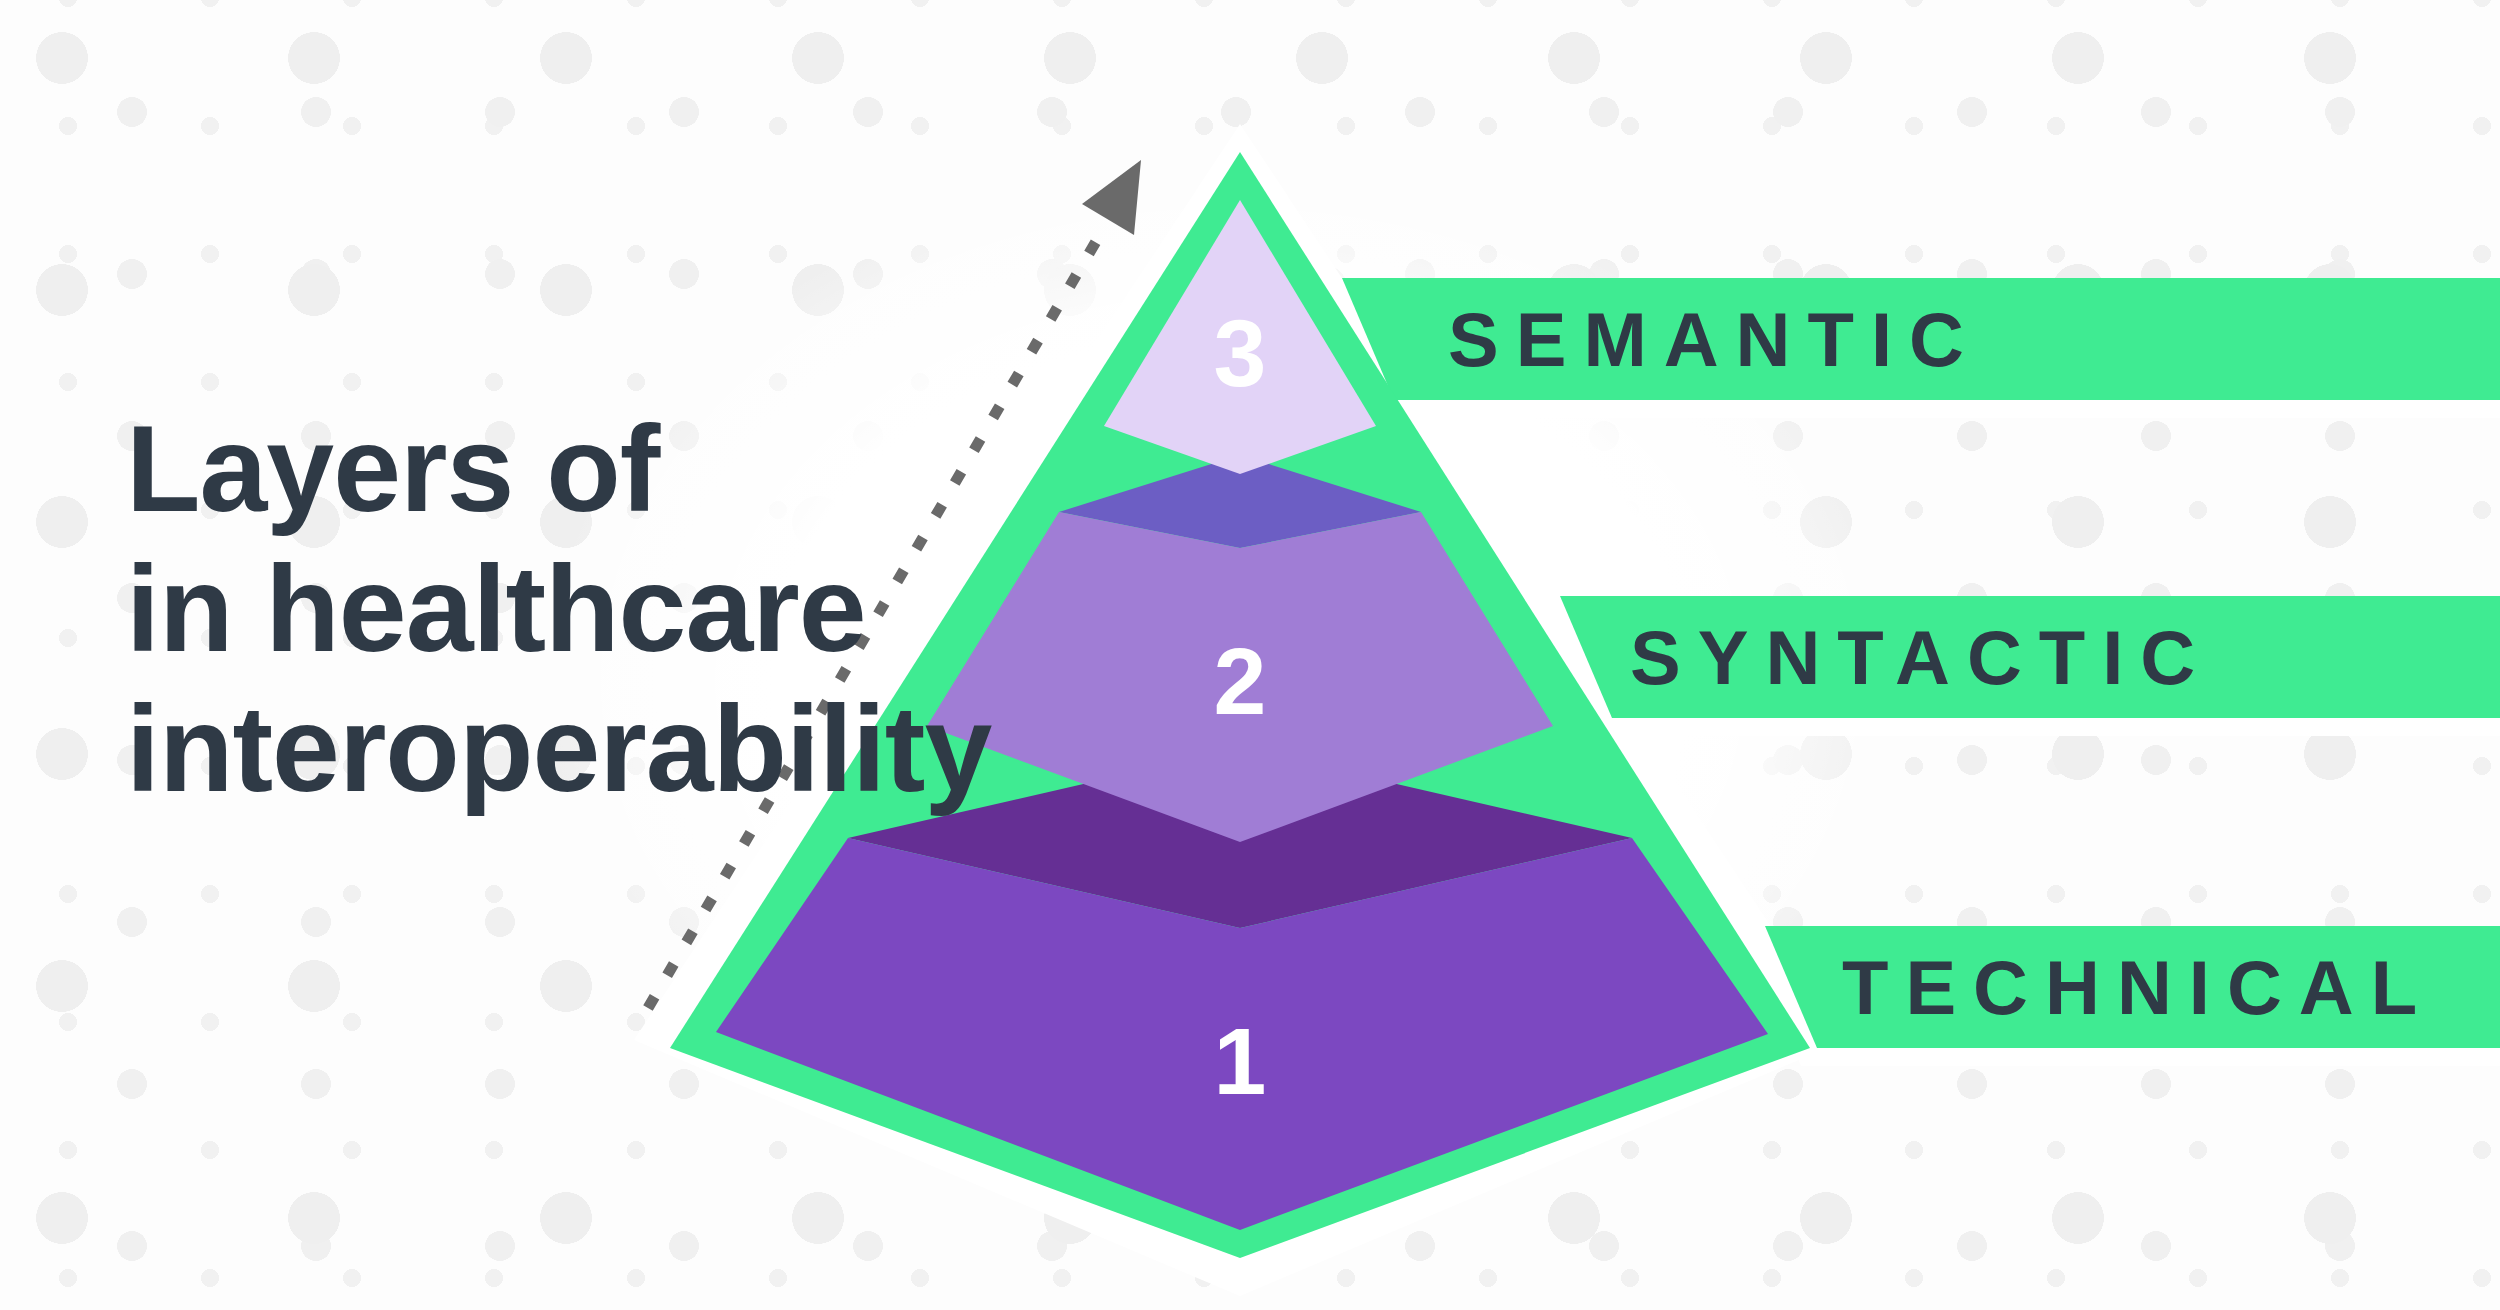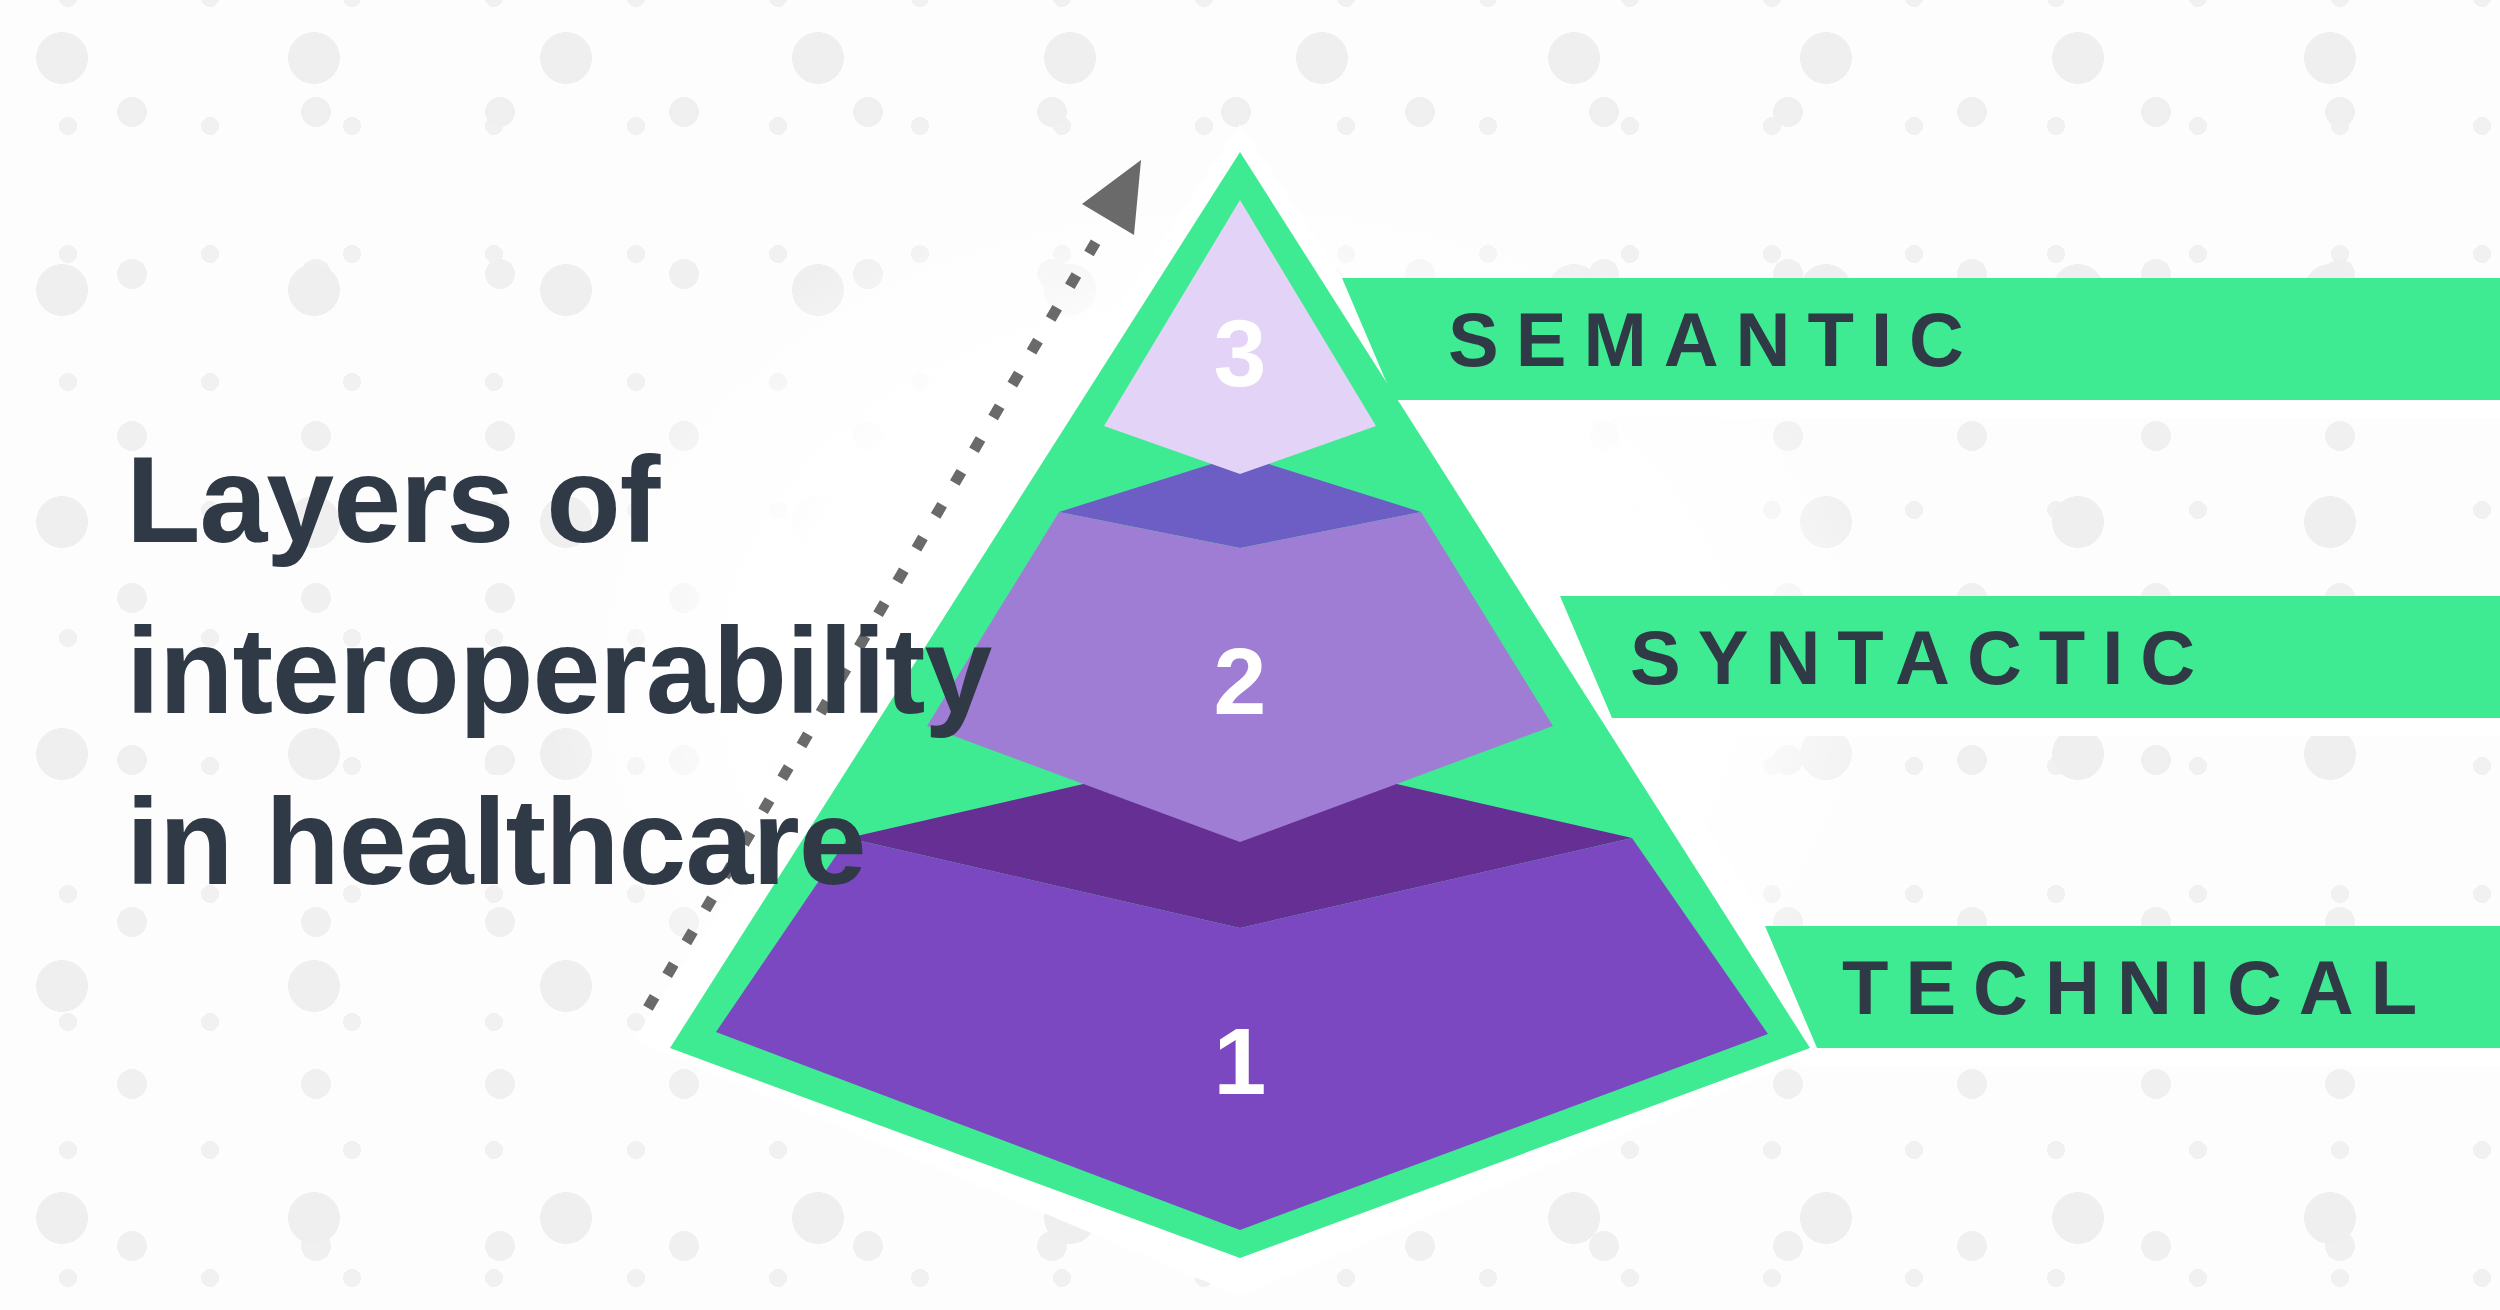--- a/index.html
+++ b/index.html
@@ -17,21 +17,21 @@
     background-position:0 0, 0 0, 92px 72px, 48px 106px;
     background-repeat:no-repeat, repeat, repeat, repeat;
     font-family:"Liberation Sans", sans-serif;
   }
   #diagram{position:absolute;left:0;top:0;}
   .title{
     position:absolute;left:126px;top:399px;
     font-size:122px;line-height:140px;font-weight:bold;
     color:#2F3A46;letter-spacing:-1px;white-space:nowrap;
   }
-  .title span{display:block;margin-top:31px;}
+  .title span{display:block;}
   svg text{font-family:"Liberation Sans", sans-serif;font-weight:bold;}
   .bar-label{letter-spacing:17px;font-size:76px;}
   .level-number{font-size:95px;}
 </style>
 </head>
 <body>
 
 <div id="stage">
 
   <svg id="diagram" width="2500" height="1310" viewBox="0 0 2500 1310">
@@ -62,17 +62,17 @@
     <text class="level-number" x="1240" y="386" text-anchor="middle" fill="#FFFFFF">3</text>
     <text class="level-number" x="1240" y="714" text-anchor="middle" fill="#FFFFFF">2</text>
     <text class="level-number" x="1240" y="1094" text-anchor="middle" fill="#FFFFFF">1</text>
 
     <line x1="648" y1="1008" x2="1098" y2="238" stroke-width="11" stroke-dasharray="13 25" fill="none" stroke="#6A6A6A"></line>
     <polygon points="1141,160 1134,235 1082,204" fill="#6A6A6A"></polygon>
   </svg>
 
   <div class="title">
     <span>Layers of</span>
+    <span>in healthcare</span>
     <span>interoperability</span>
-    <span>in healthcare</span>
   </div>
 
 </div>
 
 </body></html>

